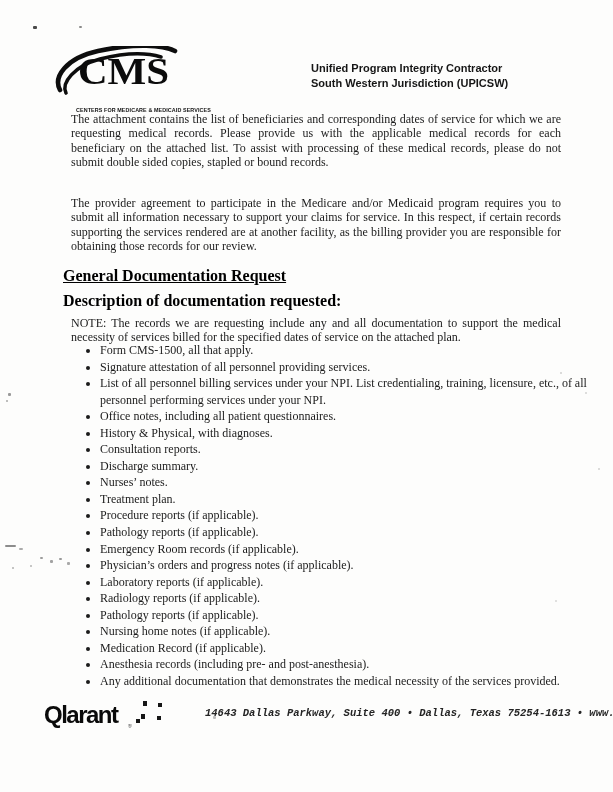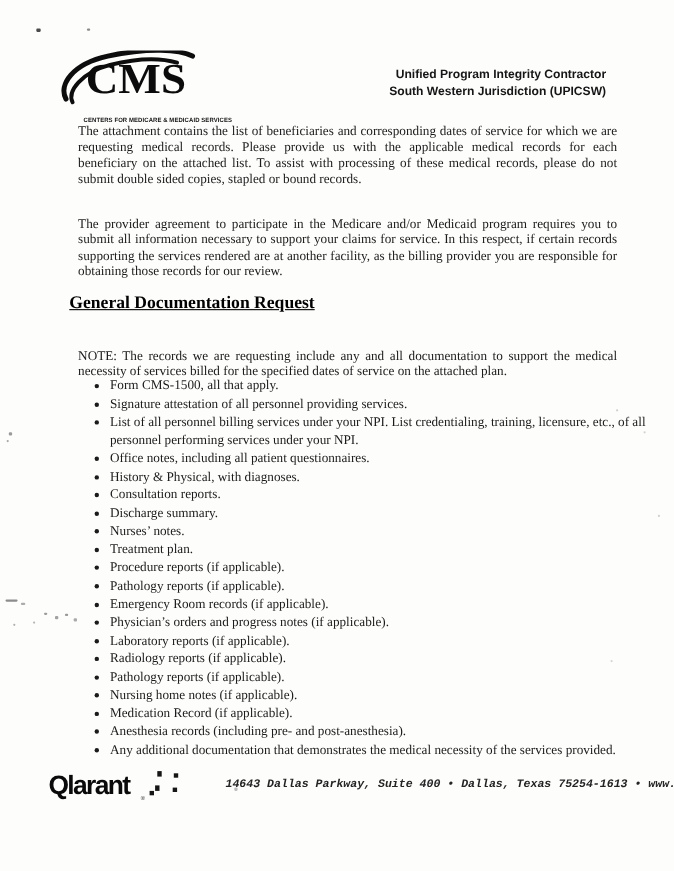--- a/index.html
+++ b/index.html
@@ -33,21 +33,21 @@
     letter-spacing:0.1px;color:#111;
     transform:scaleX(0.90) scaleY(0.95);transform-origin:left top;
     white-space:nowrap;
   }
 
   
   .hdr-right{
     position:absolute;top:61px;right:62px;width:240px;
     font-family:"Liberation Sans",sans-serif;
     font-size:11px;line-height:14.5px;font-weight:600;
-    color:#161616;text-align:right;
+    color:#161616;text-align:left;
   }
 
   
   .para{
     position:absolute;left:71px;width:490px;
     font-size:12px;line-height:14.3px;
     text-align:justify;color:#1b1b1b;
   }
   .p1{top:112px;}
   .p2{top:196px;}
@@ -115,20 +115,21 @@
 
   <div class="hdr-right">
     <div>Unified Program Integrity Contractor</div>
     <div>South Western Jurisdiction (UPICSW)</div>
   </div>
 
   <div class="para p1">The attachment contains the list of beneficiaries and corresponding dates of service for which we are requesting medical records. Please provide us with the applicable medical records for each beneficiary on the attached list. To assist with processing of these medical records, please do not submit double sided copies, stapled or bound records.</div>
   <div class="para p2">The provider agreement to participate in the Medicare and/or Medicaid program requires you to submit all information necessary to support your claims for service. In this respect, if certain records supporting the services rendered are at another facility, as the billing provider you are responsible for obtaining those records for our review.</div>
 
   <div class="heading h-general">General Documentation Request</div>
+  <div class="heading h-desc">Description of documentation requested:</div>
 
   <div class="para note">NOTE: The records we are requesting include any and all documentation to support the medical necessity of services billed for the specified dates of service on the attached plan.</div>
 
   <ul class="bullets">
     <li>Form CMS-1500, all that apply.</li>
     <li>Signature attestation of all personnel providing services.</li>
     <li>List of all personnel billing services under your NPI. List credentialing, training, licensure, etc., of all personnel performing services under your NPI.</li>
     <li>Office notes, including all patient questionnaires.</li>
     <li>History &amp; Physical, with diagnoses.</li>
     <li>Consultation reports.</li>

